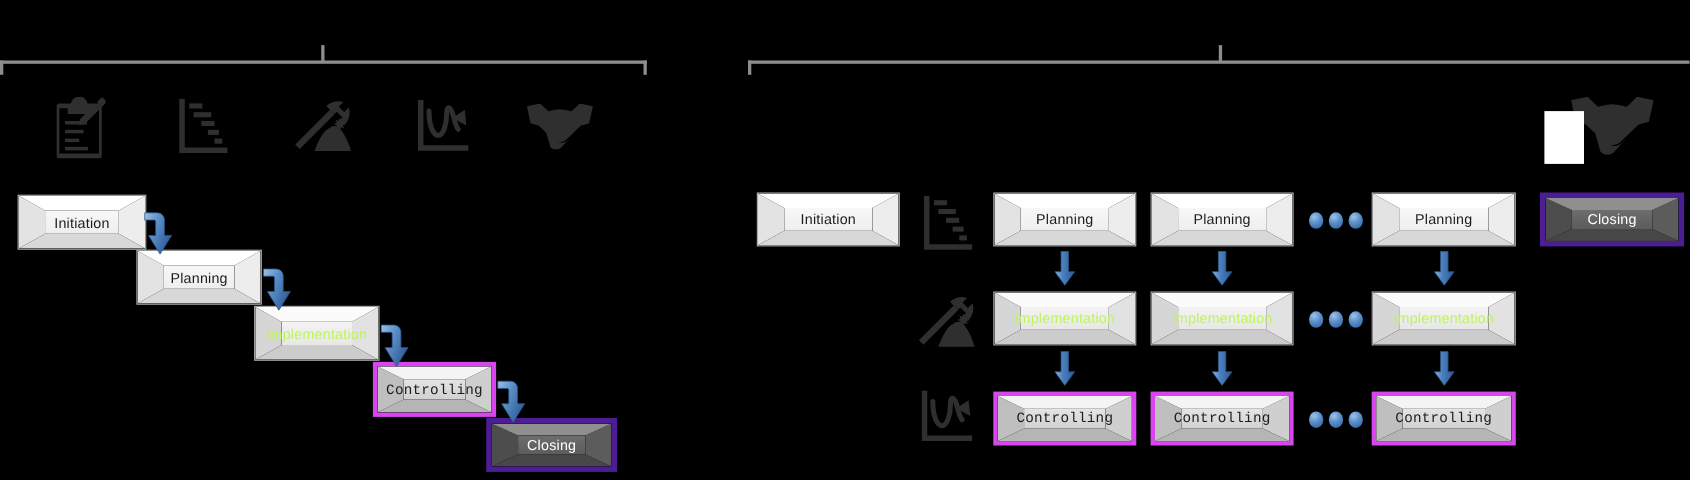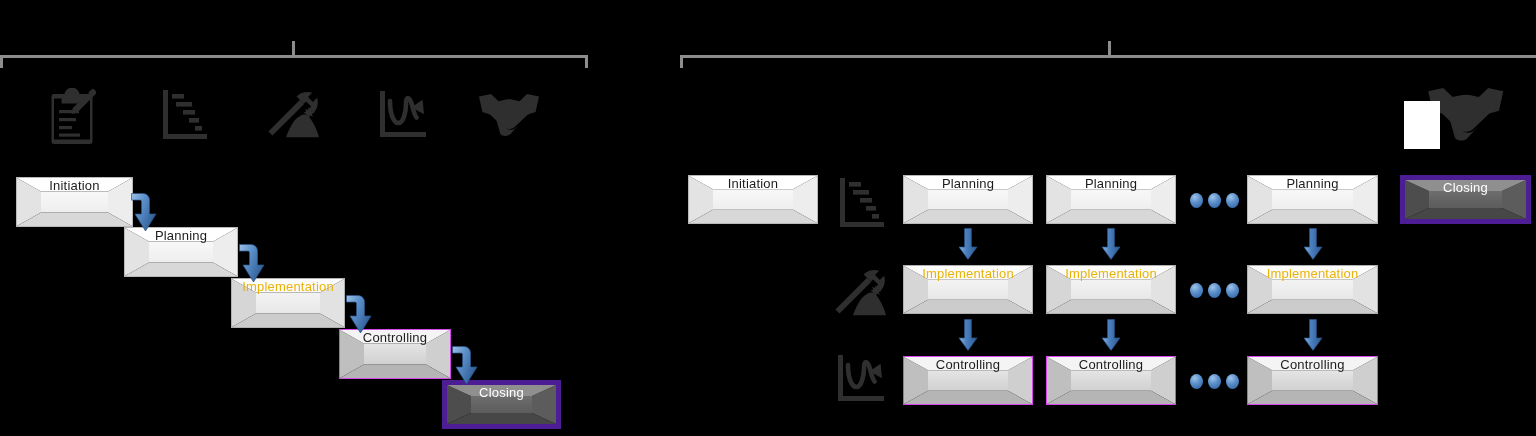--- a/index.html
+++ b/index.html
@@ -23,21 +23,21 @@
   }
   .bracket .stem-l { left:0; }
   .bracket .stem-r { right:0; }
   .bracket .tick {
     position:absolute; top:-14px; width:3px; height:15px; background:#8d8d8d;
   }
 
   
   .bx {
     position:absolute;
-    display:flex; align-items:flex-start; justify-content:center;
+    display:flex; align-items:center; justify-content:center;
     overflow:hidden;
   }
   .bx .lbl {
     position:relative; z-index:5;
     font-size:13px; letter-spacing:.2px; white-space:nowrap;
   }
   
   .bx .f-top, .bx .f-bot, .bx .f-left, .bx .f-right, .bx .f-mid {
     position:absolute; inset:0;
   }
@@ -52,32 +52,32 @@
   .t-light .lbl { color:#1c1c1c; }
   .t-light { border:1px solid #b9b9b9; }
 
   
   .t-light2 .f-top   { background:#fbfbfb; clip-path:polygon(0 0,100% 0,calc(100% - 24px) 28%,24px 28%); }
   .t-light2 .f-left  { background:#d6d6d6; clip-path:polygon(0 0,24px 28%,24px 72%,0 100%); }
   .t-light2 .f-right { background:#e2e2e2; clip-path:polygon(100% 0,100% 100%,calc(100% - 24px) 72%,calc(100% - 24px) 28%); }
   .t-light2 .f-bot   { background:#cccccc; clip-path:polygon(0 100%,24px 72%,calc(100% - 24px) 72%,100% 100%); }
   .t-light2 .f-mid   { background:linear-gradient(180deg,#fafafa 0%,#ececec 55%,#dedede 100%);
                        clip-path:polygon(24px 28%,calc(100% - 24px) 28%,calc(100% - 24px) 72%,24px 72%); }
-  .t-light2 .lbl { color:#eab308; }
+  .t-light2 .lbl { color:#bef264; }
   .t-light2 { border:1px solid #b0b0b0; }
 
   
   .t-mid .f-top   { background:#f4f4f4; clip-path:polygon(0 0,100% 0,calc(100% - 24px) 28%,24px 28%); }
   .t-mid .f-left  { background:#bfbfbf; clip-path:polygon(0 0,24px 28%,24px 72%,0 100%); }
   .t-mid .f-right { background:#cfcfcf; clip-path:polygon(100% 0,100% 100%,calc(100% - 24px) 72%,calc(100% - 24px) 28%); }
   .t-mid .f-bot   { background:#b5b5b5; clip-path:polygon(0 100%,24px 72%,calc(100% - 24px) 72%,100% 100%); }
   .t-mid .f-mid   { background:linear-gradient(180deg,#f2f2f2 0%,#d8d8d8 55%,#c4c4c4 100%);
                     clip-path:polygon(24px 28%,calc(100% - 24px) 28%,calc(100% - 24px) 72%,24px 72%); }
   .t-mid .lbl { color:#1c1c1c; }
-  .t-mid { border:1px solid #d946ef; }
+  .t-mid { border:4px solid #d946ef;font-family:Liberation Mono, monospace; }
 
   
   .t-dark .f-top   { background:#8f8f8f; clip-path:polygon(0 0,100% 0,calc(100% - 24px) 28%,24px 28%); }
   .t-dark .f-left  { background:#4d4d4d; clip-path:polygon(0 0,24px 28%,24px 72%,0 100%); }
   .t-dark .f-right { background:#5c5c5c; clip-path:polygon(100% 0,100% 100%,calc(100% - 24px) 72%,calc(100% - 24px) 28%); }
   .t-dark .f-bot   { background:#474747; clip-path:polygon(0 100%,24px 72%,calc(100% - 24px) 72%,100% 100%); }
   .t-dark .f-mid   { background:linear-gradient(180deg,#7a7a7a 0%,#626262 55%,#535353 100%);
                      clip-path:polygon(24px 28%,calc(100% - 24px) 28%,calc(100% - 24px) 72%,24px 72%); }
   .t-dark .lbl { color:#ffffff; }
   .t-dark { border:5px solid #4c1d95; }

